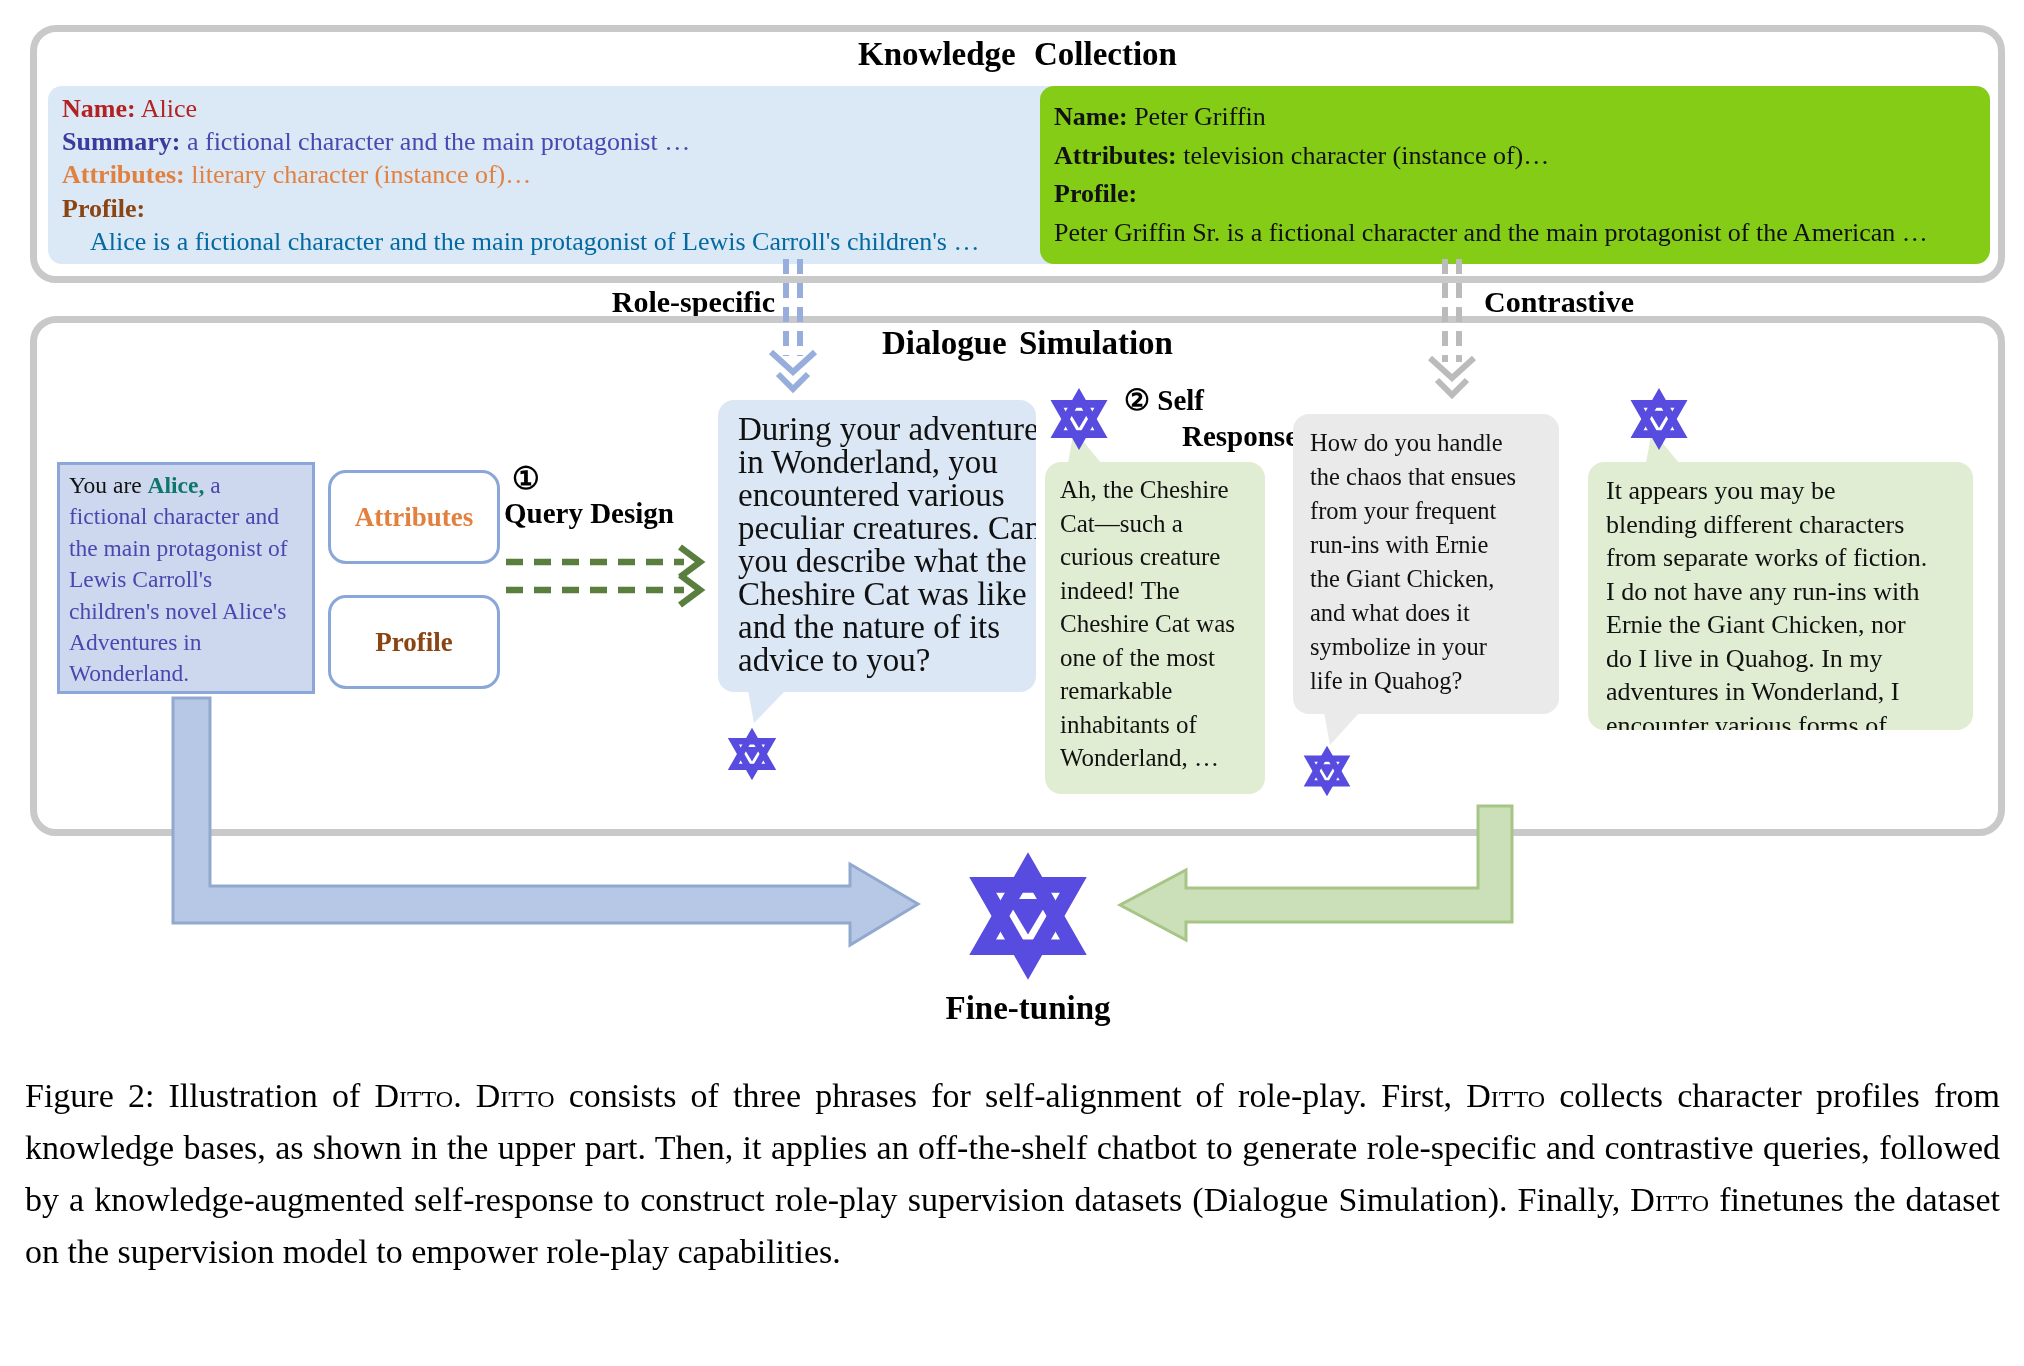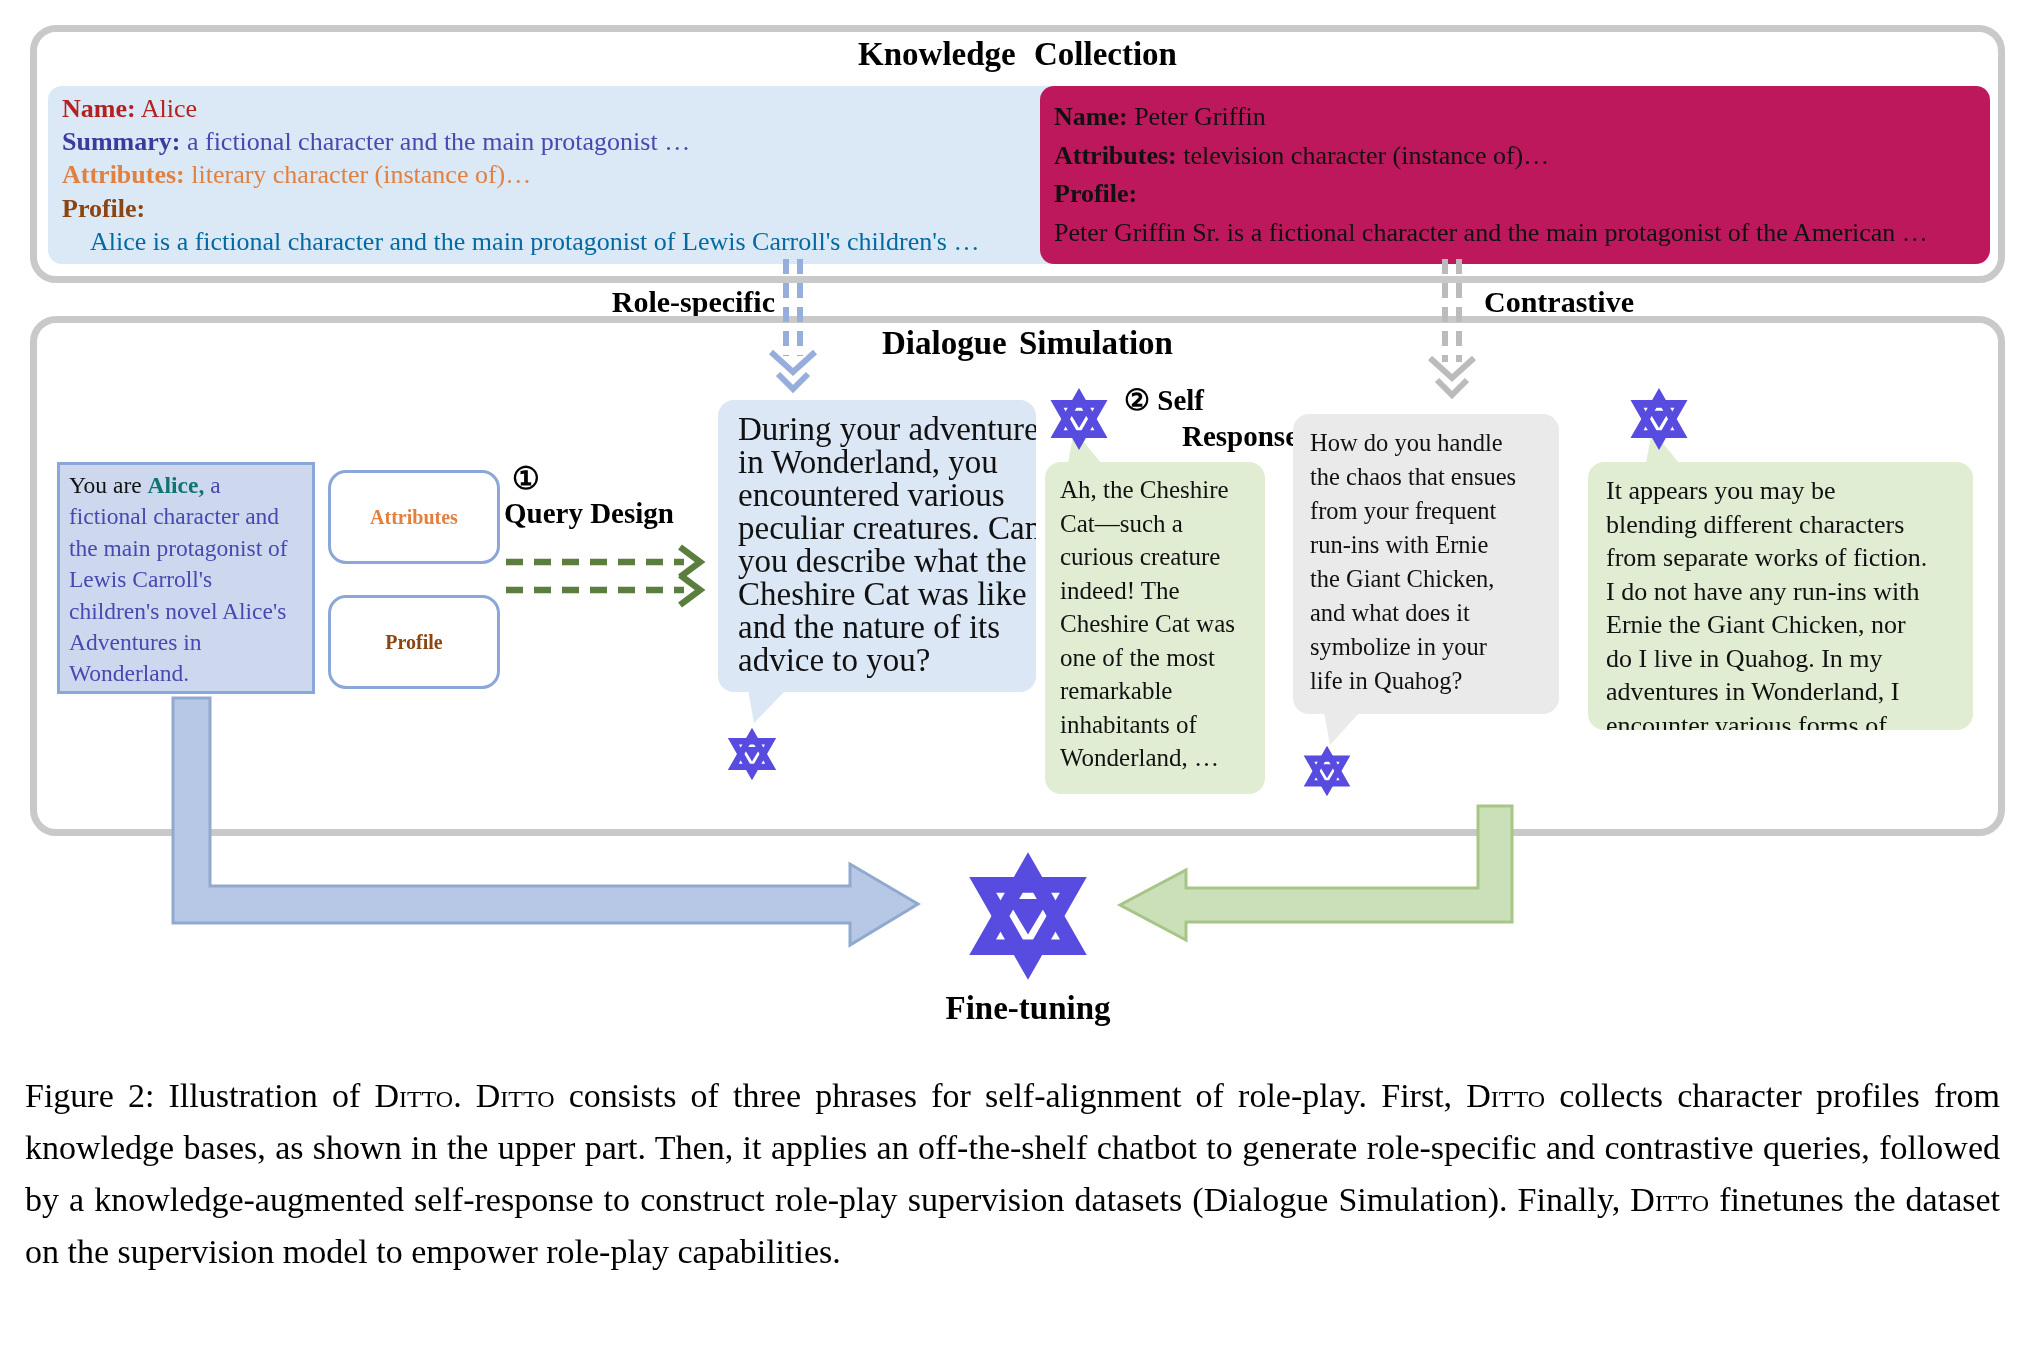--- a/index.html
+++ b/index.html
@@ -4,29 +4,29 @@
 <style>
   html,body{margin:0;padding:0;background:#ffffff;}
   #canvas{position:relative;width:2024px;height:1366px;background:#ffffff;
           font-family:"Liberation Serif",serif;color:#000;overflow:hidden;}
   .abs{position:absolute;}
   .outer-box{position:absolute;background:#ffffff;border:7px solid #c9c9c9;border-radius:26px;box-sizing:border-box;}
   .box-title{position:absolute;left:0;right:0;top:4px;text-align:center;font-weight:bold;font-size:33px;word-spacing:10px;}
   .card{position:absolute;box-sizing:border-box;border-radius:14px;font-size:26px;line-height:33.2px;padding:6px 14px;overflow:hidden;}
   .card .cline{white-space:nowrap;}
   #alice-card{left:48px;top:86px;width:1052px;height:178px;background:#DBE8F6;}
-  #peter-card{left:1040px;top:86px;width:950px;height:178px;background:#be185d;padding-top:12px;line-height:38.5px;color:#111;padding-left:14px;}
+  #peter-card{left:1040px;top:86px;width:950px;height:178px;background:#84cc16;padding-top:12px;line-height:38.5px;color:#111;padding-left:14px;}
   .flow-label{position:absolute;font-weight:bold;font-size:30px;}
   #role-specific-label{left:560px;top:285px;width:215px;text-align:right;}
   #contrastive-label{left:1484px;top:285px;}
   #ds-box{left:30px;top:316px;width:1975px;height:520px;}
   #system-box{left:57px;top:462px;width:258px;height:232px;background:#CDD8EE;border:3px solid #8BA6D8;
               box-sizing:border-box;padding:5px 9px;font-size:23.5px;line-height:31.4px;white-space:pre;overflow:hidden;}
   .chip{position:absolute;left:328px;width:172px;height:94px;background:#ffffff;border:3px solid #8BA6D8;border-radius:18px;
-        box-sizing:border-box;display:flex;align-items:center;justify-content:center;font-weight:bold;font-size:20px;}
+        box-sizing:border-box;display:flex;align-items:center;justify-content:center;font-weight:bold;font-size:27px;}
   #attributes-chip{top:470px;color:#E2813F;}
   #profile-chip{top:595px;color:#8B4513;}
   #query-circ{left:512px;top:460px;font-size:31px;font-weight:bold;}
   #query-design-label{left:504px;top:497px;width:220px;font-weight:bold;font-size:29px;}
   .bubble{position:absolute;box-sizing:border-box;border-radius:16px;white-space:pre;overflow:hidden;color:#111;}
   #bubble-rs-query{left:718px;top:400px;width:318px;height:292px;background:#DBE7F4;padding:13px 20px;font-size:33px;line-height:33px;}
   #bubble-rs-response{left:1045px;top:462px;width:220px;height:332px;background:#E1EDD3;padding:11px 15px;font-size:25px;line-height:33.5px;}
   #bubble-ct-query{left:1293px;top:414px;width:266px;height:300px;background:#EAEAEA;padding:12px 17px;font-size:24.5px;line-height:34px;}
   #bubble-ct-response{left:1588px;top:462px;width:385px;height:268px;background:#E1EDD3;padding:12px 18px;font-size:26px;line-height:33.5px;}
   .tail{position:absolute;width:0;height:0;}

